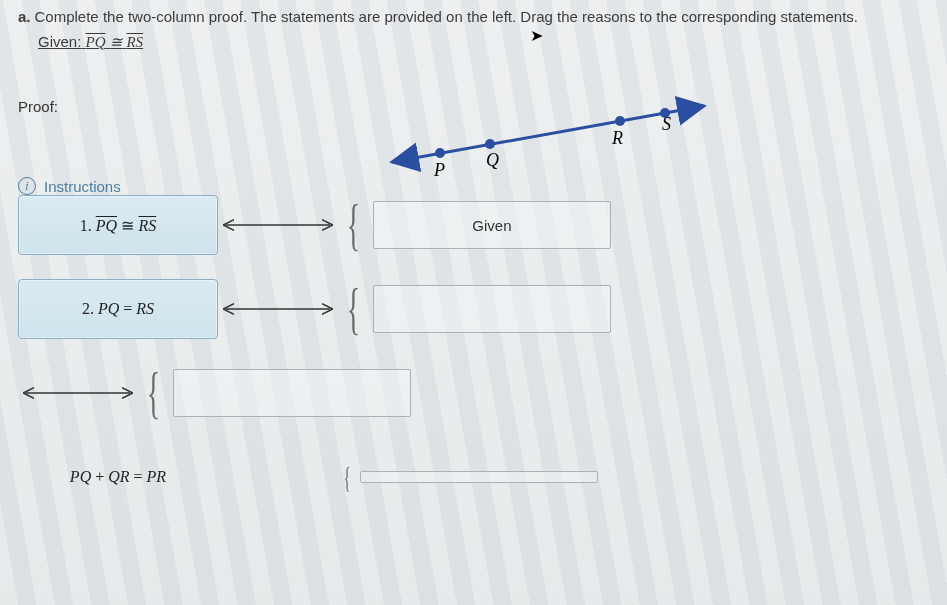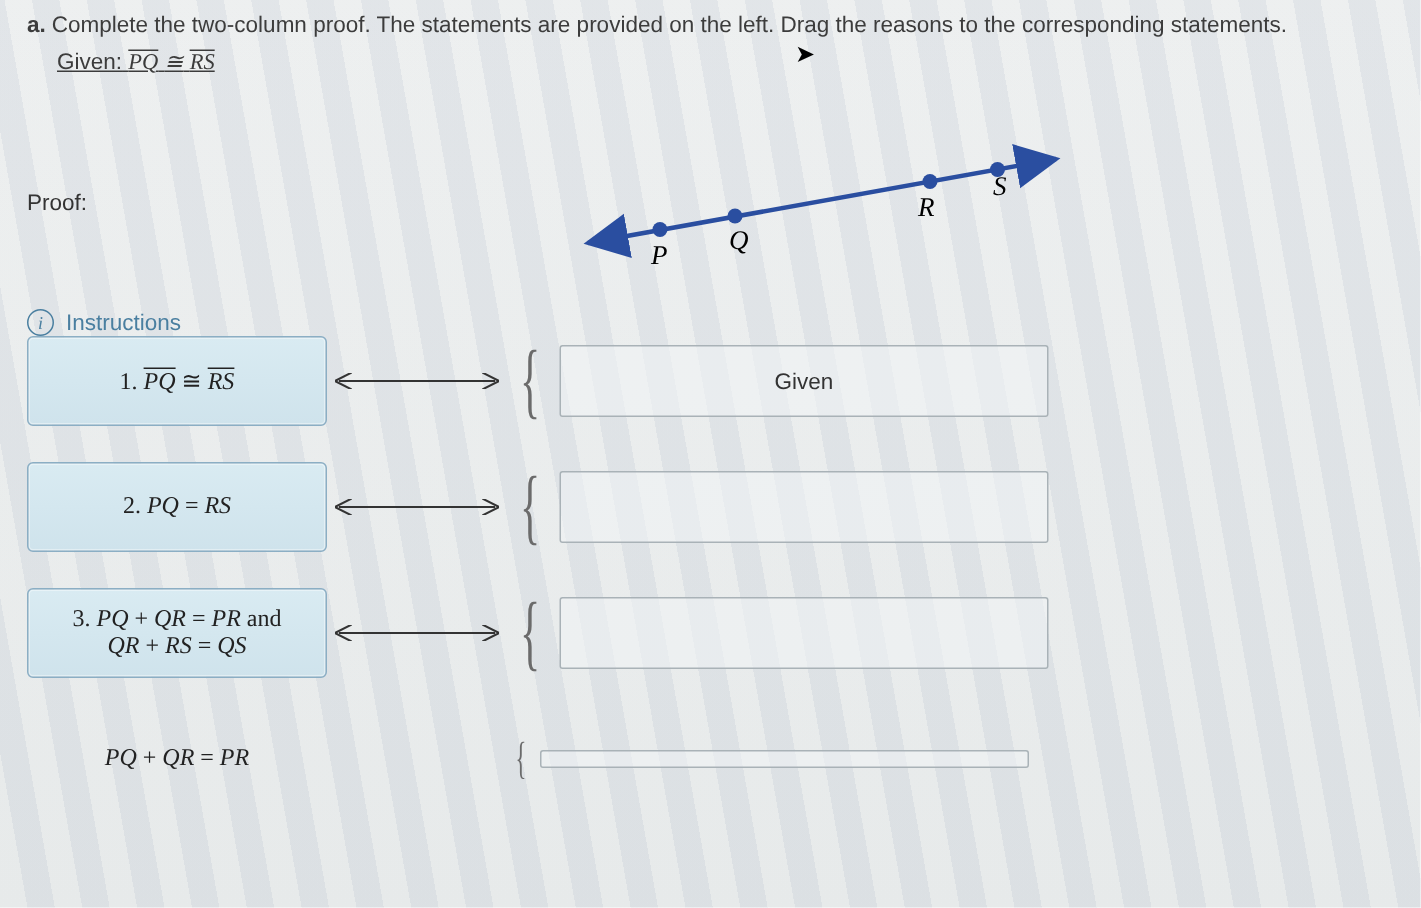--- a/index.html
+++ b/index.html
@@ -16,21 +16,21 @@
         rgba(120,140,170,0.14) 36px),
       linear-gradient(#f3f4f3, #eceeed);
     padding: 6px 18px 0 18px;
     position: relative;
   }
   .prompt { line-height: 1.5; }
   .prompt .part-label { font-weight: bold; margin-right: 4px; }
   .indent { padding-left: 20px; margin-top: 2px; text-decoration: underline; }
   .over { text-decoration: overline; font-style: italic; font-family: 'Times New Roman', serif; }
   .mi { font-style: italic; font-family: 'Times New Roman', serif; }
-  .proof-label { margin-top: 74px; font-size: 15px; color: #333; }
+  .proof-label { margin-top: 45px; font-size: 15px; color: #333; }
   .instructions {
     margin-top: 62px;
     display: inline-flex; align-items: center; gap: 8px;
     color: #4a7fa0; cursor: pointer;
   }
   .instructions .icon-i {
     width: 18px; height: 18px; border: 1.5px solid #4a7fa0; border-radius: 50%;
     display: inline-flex; align-items: center; justify-content: center;
     font-family: Georgia, serif; font-style: italic; font-size: 12px; color: #4a7fa0;
   }
@@ -45,21 +45,21 @@
     font-family: 'Times New Roman', serif; font-size: 16px; color: #222;
     box-shadow: inset 0 0 0 1px rgba(255,255,255,0.4);
   }
   .row:nth-child(4) .stmt { justify-content: flex-start; }
   .connector { width: 120px; display:flex; align-items:center; justify-content:center; }
   .brace {
     font-size: 56px; font-family: 'Times New Roman', serif; color: #6b6b6b;
     line-height: 0.8; margin: 0 6px 0 2px; transform: scaleX(0.5);
   }
   .drop {
-    width: 326px; height: 48px;
+    width: 238px; height: 48px;
     border: 1px solid #a9b2b7; border-radius: 2px;
     background: rgba(240,244,246,0.55);
     display:flex; align-items:center; justify-content:center;
     font-size: 15px; color: #333;
   }
   .figure { position: absolute; left: 380px; top: 86px; }
   .pt-label { font-style: italic; font-family: 'Times New Roman', serif; font-size: 18px; }
   .cursor { position:absolute; left:530px; top:26px; font-size:16px; color:#000; }
 </style>
 </head>
@@ -146,27 +146,20 @@
     <div class="connector">
       <svg width="120" height="14">
           <line x1="8" y1="7" x2="112" y2="7" stroke="#333" stroke-width="1.4" marker-start="url(#ca1l)" marker-end="url(#ca1r)"></line>
         </svg>
     </div>
     <span class="brace">{</span>
     <div class="drop"></div>
   </div>
 
   <div class="row">
-    <div class="stmt">
-      <span>
-        <span>3.</span>
-        <span class="mi">PQ</span> + <span class="mi">QR</span> = <span class="mi">PR</span> and<br>
-        <span class="mi">QR</span> + <span class="mi">RS</span> = <span class="mi">QS</span>
-      </span>
-    </div>
     <div class="connector">
       <svg width="120" height="14">
           <line x1="8" y1="7" x2="112" y2="7" stroke="#333" stroke-width="1.4" marker-start="url(#ca1l)" marker-end="url(#ca1r)"></line>
         </svg>
     </div>
     <span class="brace">{</span>
     <div class="drop"></div>
   </div>
 
   <div class="row" style="margin-bottom:0;">

